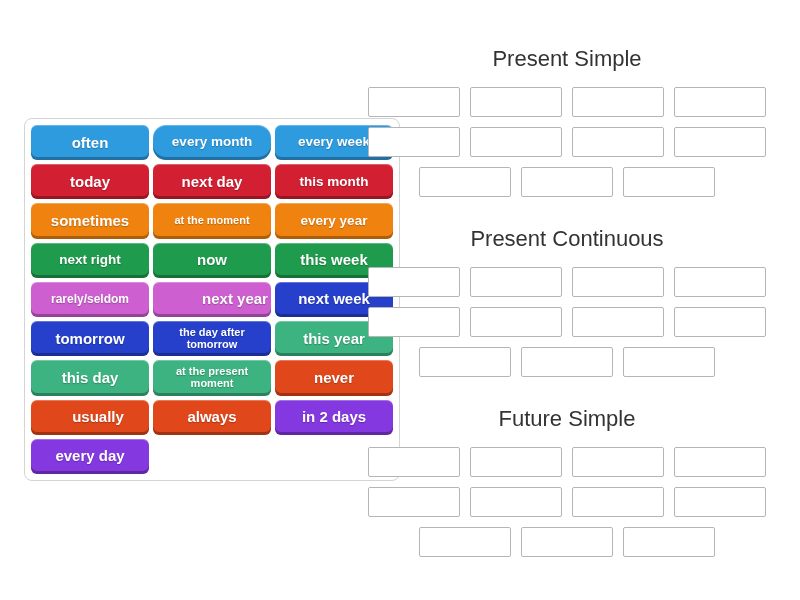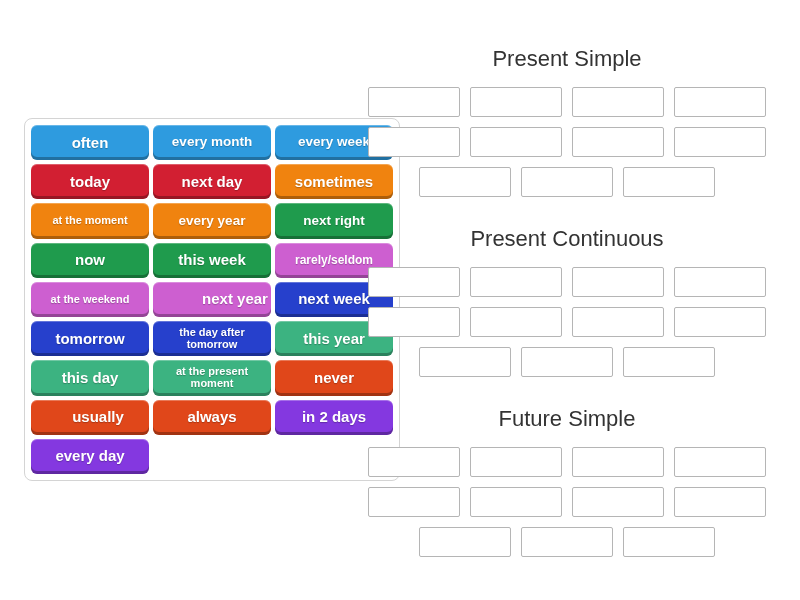--- a/index.html
+++ b/index.html
@@ -47,32 +47,32 @@
   .slot{
     width:92px;height:30px;box-sizing:border-box;
     background:#ffffff;border:1px solid #b5b5b5;border-radius:2px;
   }
 </style>
 </head>
 <body>
 
 <div class="board">
     <div class="tile lg" style="background: rgb(46, 155, 223);">often</div>
-    <div class="tile md" style="background: rgb(46, 155, 223);">every month</div>
+    <div class="tile md" style="background: rgb(46, 155, 223); border-radius: 13px;">every month</div>
     <div class="tile md" style="background: rgb(46, 155, 223);">every week</div>
     <div class="tile lg" style="background: rgb(210, 31, 50);">today</div>
     <div class="tile lg" style="background: rgb(210, 31, 50);">next day</div>
+    <div class="tile md" style="background: rgb(210, 31, 50);">this month</div>
     <div class="tile lg" style="background: rgb(240, 131, 15);">sometimes</div>
     <div class="tile sm" style="background: rgb(240, 131, 15);">at the moment</div>
     <div class="tile md" style="background: rgb(240, 131, 15);">every year</div>
     <div class="tile md" style="background: rgb(31, 155, 77);">next right</div>
     <div class="tile lg" style="background: rgb(31, 155, 77);">now</div>
     <div class="tile lg" style="background: rgb(31, 155, 77);">this week</div>
     <div class="tile sm-nowrap" style="background: rgb(205, 95, 208);">rarely/seldom</div>
-    <div class="tile sm" style="background: rgb(205, 95, 208);">at the weekend</div>
     <div class="tile lg" style="background: rgb(205, 95, 208); padding-left: 48px;">next year</div>
     <div class="tile lg" style="background: rgb(38, 64, 204);">next week</div>
     <div class="tile lg" style="background: rgb(38, 64, 204);">tomorrow</div>
     <div class="tile sm" style="background: rgb(38, 64, 204);">the day after tomorrow</div>
     <div class="tile lg" style="background: rgb(60, 179, 129);">this year</div>
     <div class="tile lg" style="background: rgb(60, 179, 129);">this day</div>
     <div class="tile sm" style="background: rgb(60, 179, 129);">at the present moment</div>
     <div class="tile lg" style="background: rgb(224, 71, 26);">never</div>
     <div class="tile lg" style="background: rgb(224, 71, 26); padding-left: 18px;">usually</div>
     <div class="tile lg" style="background: rgb(224, 71, 26);">always</div>

